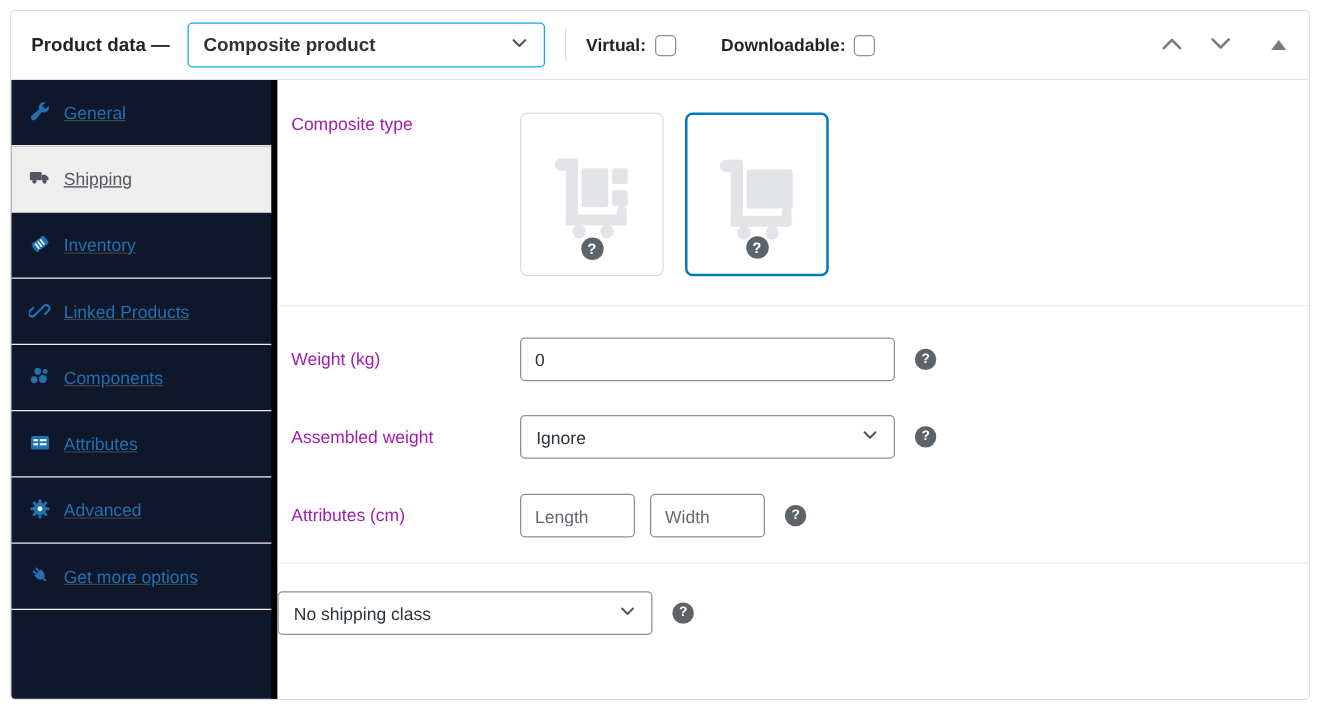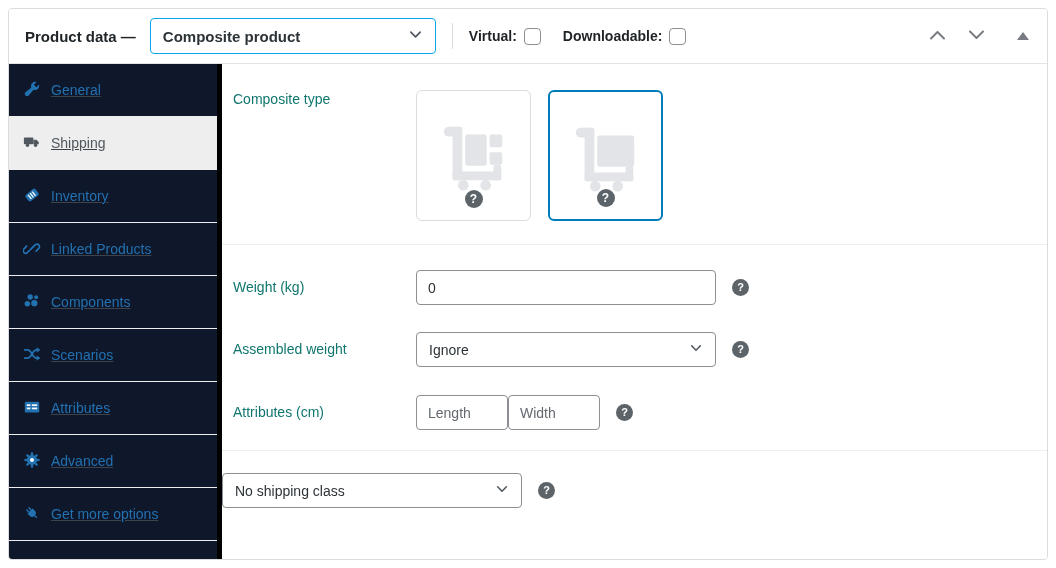--- a/index.html
+++ b/index.html
@@ -15,39 +15,39 @@
     border-bottom:1px solid #e2e4e7; background:#fff; }
   .panel-title { font-weight:700; font-size:15px; color:#1d2327; white-space:nowrap; }
   .type-select { margin-left:14px; width:286px; height:36px; border:1px solid #0ea5e9;
     border-radius:4px; background:#fff; display:flex; align-items:center; padding:0 12px;
     font-weight:700; font-size:15px; color:#2c3338; cursor:pointer; }
   .type-select .chev { margin-left:auto; }
   .v-divider { width:1px; height:26px; background:#dcdcde; margin:0 16px; }
   .hdr-check-label { font-weight:700; font-size:14px; color:#1d2327; white-space:nowrap; }
   .checkbox { display:inline-block; width:17px; height:17px; border:1px solid #8c8f94;
     border-radius:4px; background:#fff; margin-left:7px; vertical-align:-4px; cursor:pointer; }
-  .hdr-group { display:flex; align-items:center; margin-right:22px; }
+  .hdr-group { display:flex; align-items:center; margin-right:36px; }
   .hdr-spacer { flex:1; }
   .order-btn { background:none; border:none; padding:0; cursor:pointer; display:flex; align-items:center; }
   .order-btn + .order-btn { margin-left:22px; }
   .toggle-tri { margin-left:32px; width:0; height:0; border-left:6px solid transparent;
     border-right:6px solid transparent; border-bottom:8px solid #787c82; cursor:pointer; }
 
   
   .panel-body { display:flex; height:496px; }
   .tabs { width:213px; background:#0f172a; border-right:5px solid #000000;text-decoration:underline; }
   .tab { height:53px; display:flex; align-items:center; gap:10px; padding:0 14px;
     border-bottom:1px solid #eeeeee; color:#2271b1; cursor:pointer; }
   .tab svg { flex:0 0 auto; }
   .tab.active { background:#eeeeee; color:#50575e; }
   .tab-label { font-size:14px; }
 
   .content { flex:1; background:#fff; }
   .row { display:flex; align-items:flex-start; }
-  .row-label { width:194px; padding:8px 0 0 11px; color:#0f766e; font-size:14px; line-height:18px; }
+  .row-label { width:194px; padding:8px 0 0 11px; color:#a21caf; font-size:14px; line-height:18px; }
   .controls { display:flex; align-items:center; }
 
   .divider { border:none; border-top:1px solid #eeeeee; height:0; }
 
   
   .row-composite { padding-top:26px; padding-bottom:23px; }
   .row-composite .row-label { padding-top:0; }
   .type-box { position:relative; width:115px; height:131px; background:#fff;
     border:1px solid #dcdcde; border-radius:6px; display:flex; justify-content:center;
     cursor:pointer; }
@@ -57,21 +57,21 @@
   .help-badge { position:absolute; left:50%; transform:translateX(-50%); bottom:12px;
     width:18px; height:18px; border-radius:50%; background:#5d6469; color:#fff;
     font-size:12px; font-weight:700; display:flex; align-items:center; justify-content:center;
     line-height:1; cursor:default; }
 
   
   .text-input { width:300px; height:35px; border:1px solid #8c8f94; border-radius:4px;
     padding:0 11px; font:14px "Liberation Sans", sans-serif; color:#2c3338; background:#fff; }
   .text-input::placeholder { color:#646970; opacity:1; }
   .dim-input { width:92px; }
-  .dim-input + .dim-input { }
+  .dim-input + .dim-input { margin-left:12px; }
   .field-select { width:300px; height:35px; border:1px solid #8c8f94; border-radius:4px;
     background:#fff; display:flex; align-items:center; padding:0 12px; font-size:14px;
     color:#2c3338; cursor:pointer; }
   .field-select .chev { margin-left:auto; }
   .help-tip { width:17px; height:17px; border-radius:50%; background:#5d6469; color:#fff;
     font-size:11px; font-weight:700; display:flex; align-items:center; justify-content:center;
     margin-left:16px; line-height:1; cursor:default; }
 
   .mt25 { margin-top:25px; } .mt27 { margin-top:27px; } .mt28 { margin-top:28px; }
   .mt20 { margin-top:20px; } .mt22 { margin-top:22px; }
@@ -180,35 +180,20 @@
             <svg width="18" height="18" viewBox="0 0 20 20" fill="#2271b1">
                 <circle cx="8" cy="5.6" r="3"></circle>
                 <circle cx="4.8" cy="13" r="3"></circle>
                 <circle cx="12.6" cy="12.4" r="3.5"></circle>
                 <circle cx="14.6" cy="5.8" r="2.2"></circle>
               </svg>
           </span>
           <span class="tab-label">Components</span>
         </div>
 
-        <div class="tab">
-          <span>
-            <svg width="18" height="18" viewBox="0 0 20 20">
-                <g fill="none" stroke="#2271b1" stroke-width="2" stroke-linecap="round">
-                  <path d="M2 5.5h3.2c4.2 0 5.4 9 9.6 9H16"></path>
-                  <path d="M2 14.5h3.2c4.2 0 5.4-9 9.6-9H16"></path>
-                </g>
-                <g fill="#2271b1">
-                  <path d="M15.2 2.6L19.4 5.5 15.2 8.4z"></path>
-                  <path d="M15.2 11.6L19.4 14.5 15.2 17.4z"></path>
-                </g>
-              </svg>
-          </span>
-          <span class="tab-label">Scenarios</span>
-        </div>
 
         <div class="tab">
           <span>
             <svg width="18" height="18" viewBox="0 0 20 20">
                 <rect x="2" y="4.2" width="16" height="12" rx="1.5" fill="#2271b1"></rect>
                 <rect x="4.2" y="7" width="4" height="1.9" fill="#fafafa"></rect>
                 <rect x="9.8" y="7" width="6" height="1.9" fill="#fafafa"></rect>
                 <rect x="4.2" y="10.6" width="4" height="1.9" fill="#fafafa"></rect>
                 <rect x="9.8" y="10.6" width="6" height="1.9" fill="#fafafa"></rect>
               </svg>

